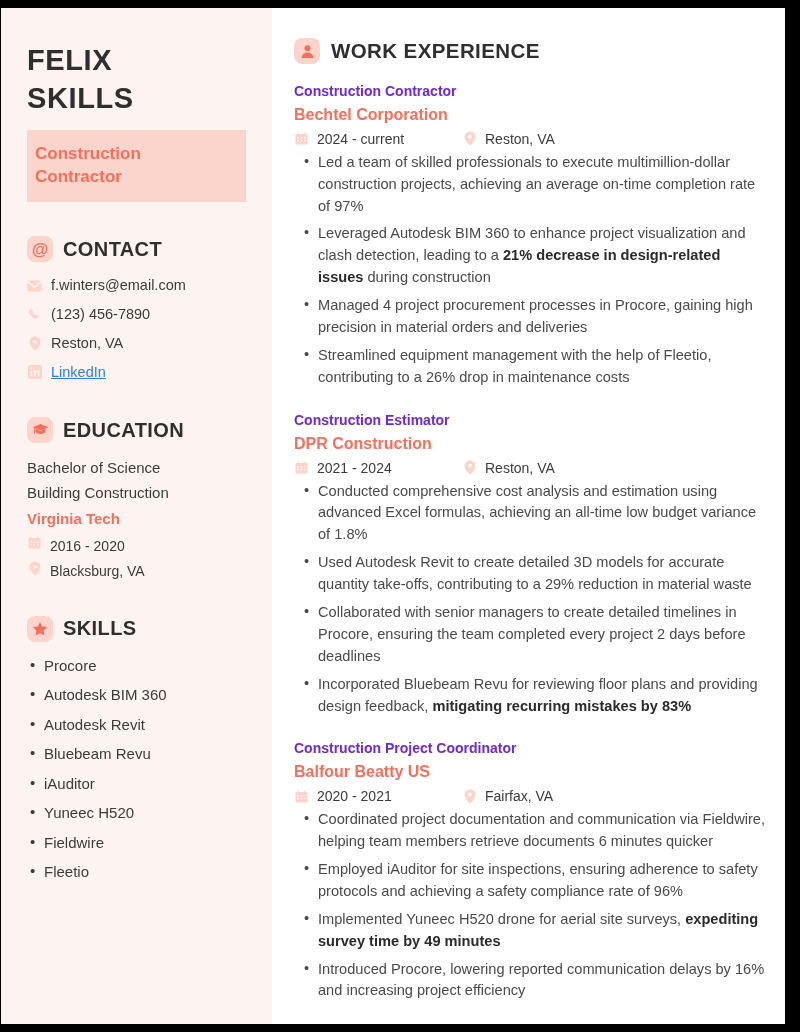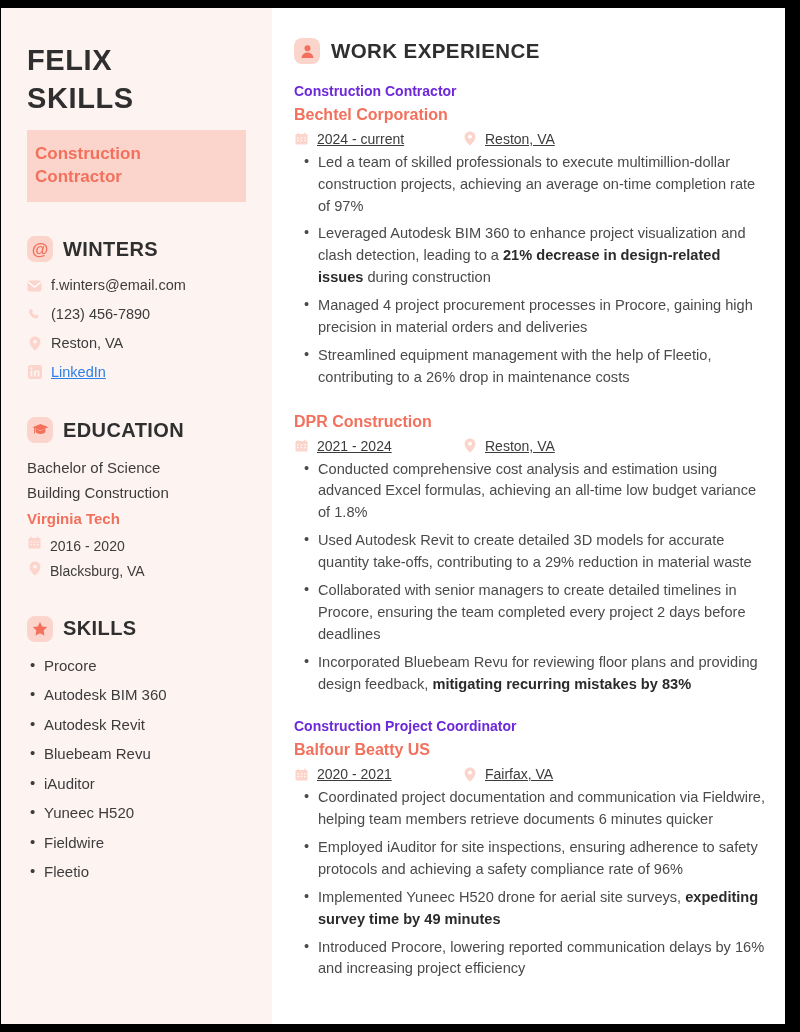--- a/index.html
+++ b/index.html
@@ -186,21 +186,20 @@
     line-height: 1.55;
     margin-top: 1px;
   }
   .job-meta {
     display: flex;
     align-items: center;
     font-size: 14px;
     color: #3c3c3c;
     margin-top: 3px;
     margin-bottom: 5px;
-    text-decoration: underline;
   }
   .job-meta .m-date {
     display: flex;
     align-items: center;
     gap: 8px;
     width: 168px;
     flex: 0 0 168px;
   }
   .job-meta .m-loc {
     display: flex;
@@ -244,21 +243,21 @@
     <div class="title-pill">
       <div class="title-pill-line">Construction</div>
       <div class="title-pill-line">Contractor</div>
     </div>
 
     <section class="side-section">
       <div class="side-head">
         <span class="badge">
             <span class="at">@</span>
           </span>
-        <span class="side-head-label">WINTERS</span>
+        <span class="side-head-label">CONTACT</span>
       </div>
 
       <div class="contact-row">
         <span class="contact-icon">
           <svg width="15" height="12" viewBox="0 0 15 12">
               <rect x="0.5" y="0.5" width="14" height="11" rx="2" fill="#fbd4cb"></rect>
               <path d="M1 2l6.5 5L14 2" stroke="#ffffff" stroke-width="1.4" fill="none"></path>
             </svg>
         </span>
         <span>f.winters@email.com</span>
@@ -407,20 +406,21 @@
             </span>
           </div>
           <ul class="bullets">
             <li>Led a team of skilled professionals to execute multimillion-dollar construction projects, achieving an average on-time completion rate of 97%</li>
             <li>Leveraged Autodesk BIM 360 to enhance project visualization and clash detection, leading to a <b>21% decrease in design-related issues</b> during construction</li>
             <li>Managed 4 project procurement processes in Procore, gaining high precision in material orders and deliveries</li>
             <li>Streamlined equipment management with the help of Fleetio, contributing to a 26% drop in maintenance costs</li>
           </ul>
         </div>
         <div class="job">
+          <div class="job-title">Construction Estimator</div>
           <div class="job-company">DPR Construction</div>
           <div class="job-meta">
             <span class="m-date">
               <span class="contact-icon">
                 <svg width="13" height="13" viewBox="0 0 13 13">
                   <rect x="0.5" y="2" width="12" height="10.5" rx="1.3" fill="#fbd4cb"></rect>
                   <rect x="2.5" y="0.4" width="1.3" height="3" rx="0.6" fill="#fbd4cb"></rect>
                   <rect x="9.2" y="0.4" width="1.3" height="3" rx="0.6" fill="#fbd4cb"></rect>
                   <g fill="#ffffff">
                     <rect x="2.2" y="5.3" width="1.5" height="1.3"></rect>

